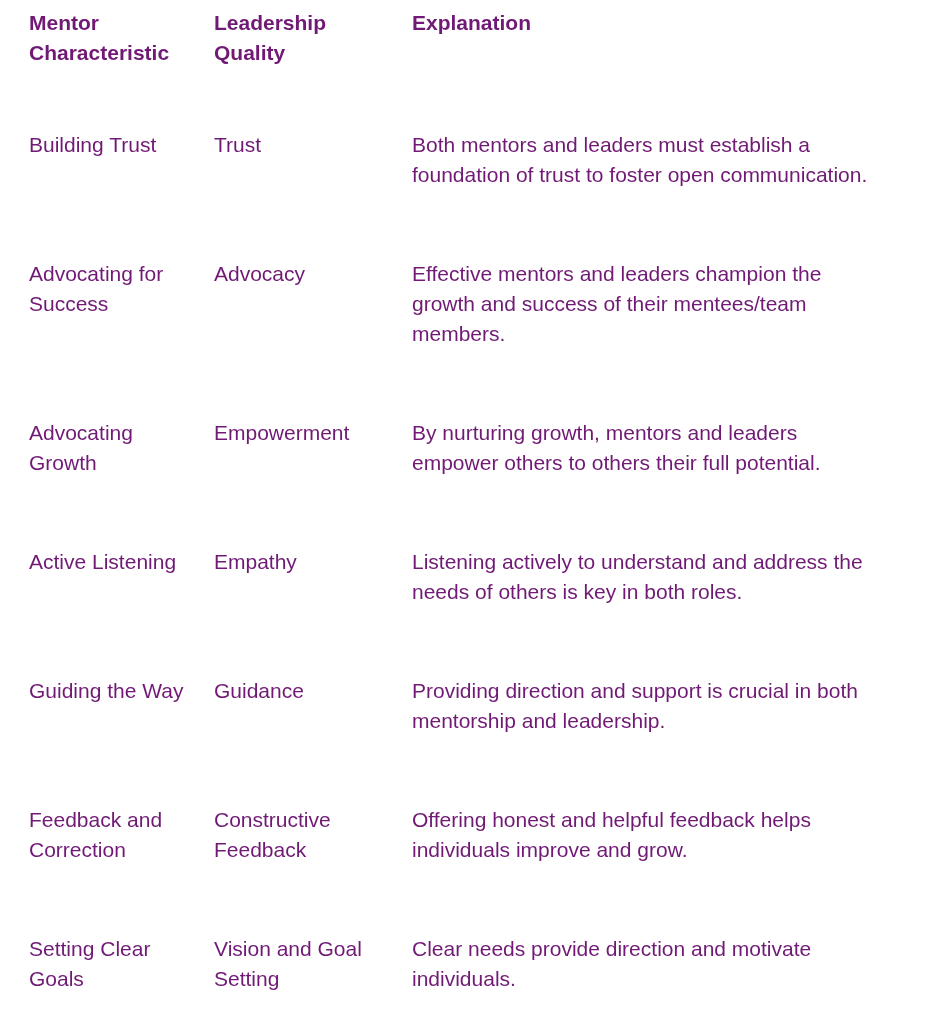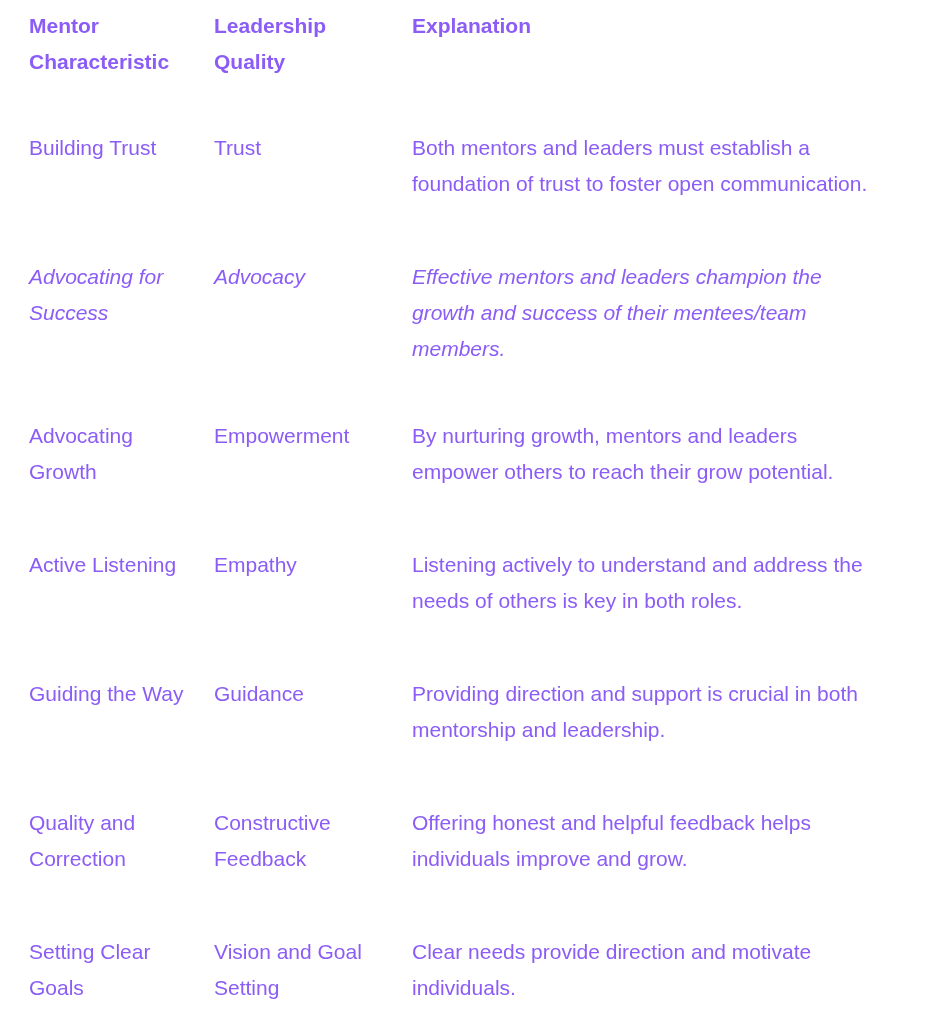--- a/index.html
+++ b/index.html
@@ -38,22 +38,22 @@
   table.matrix col.c3 { width: 534px; }
 
   table.matrix th,
   table.matrix td {
     border: 0;
     padding: 0;
     margin: 0;
     text-align: left;
     vertical-align: top;
     font-size: 21px;
-    line-height: 36px;
-    color: #8b5cf6;
+    line-height: 30px;
+    color: #701a75;
   }
 
   
   tr.head-row th {
     font-weight: bold;
     height: 122px;
     padding-top: 8px;
     padding-right: 14px;
   }
   tr.head-row th.col1 { padding-left: 29px; }
@@ -65,21 +65,21 @@
     font-weight: normal;
     padding-right: 16px;
     padding-bottom: 0;
   }
   tr.data-row td.col1 { padding-left: 29px; }
   tr.data-row td.col2 { padding-left: 7px; }
   tr.data-row td.col3 { padding-left: 6px; }
 
   
   tr.data-row { height: 129px; }
-  tr.data-row.tall { height: 159px; font-style: italic; }
+  tr.data-row.tall { height: 159px; }
 
   .cell-text {
     display: block;
     white-space: pre-line;
   }
 </style>
 </head>
 <body>
 
 <div id="doc">
@@ -139,21 +139,21 @@
 
       <tr class="data-row">
         <td class="col1">
           <span class="cell-text">Advocating Growth</span>
         </td>
         <td class="col2">
           <span class="cell-text">Empowerment</span>
         </td>
         <td class="col3">
           <span class="cell-text">By nurturing growth, mentors and leaders
-empower others to reach their grow potential.</span>
+empower others to others their full potential.</span>
         </td>
       </tr>
 
       <tr class="data-row">
         <td class="col1">
           <span class="cell-text">Active Listening</span>
         </td>
         <td class="col2">
           <span class="cell-text">Empathy</span>
         </td>
@@ -171,21 +171,21 @@
           <span class="cell-text">Guidance</span>
         </td>
         <td class="col3">
           <span class="cell-text">Providing direction and support is crucial in both
 mentorship and leadership.</span>
         </td>
       </tr>
 
       <tr class="data-row">
         <td class="col1">
-          <span class="cell-text">Quality and
+          <span class="cell-text">Feedback and
 Correction</span>
         </td>
         <td class="col2">
           <span class="cell-text">Constructive
 Feedback</span>
         </td>
         <td class="col3">
           <span class="cell-text">Offering honest and helpful feedback helps
 individuals improve and grow.</span>
         </td>

